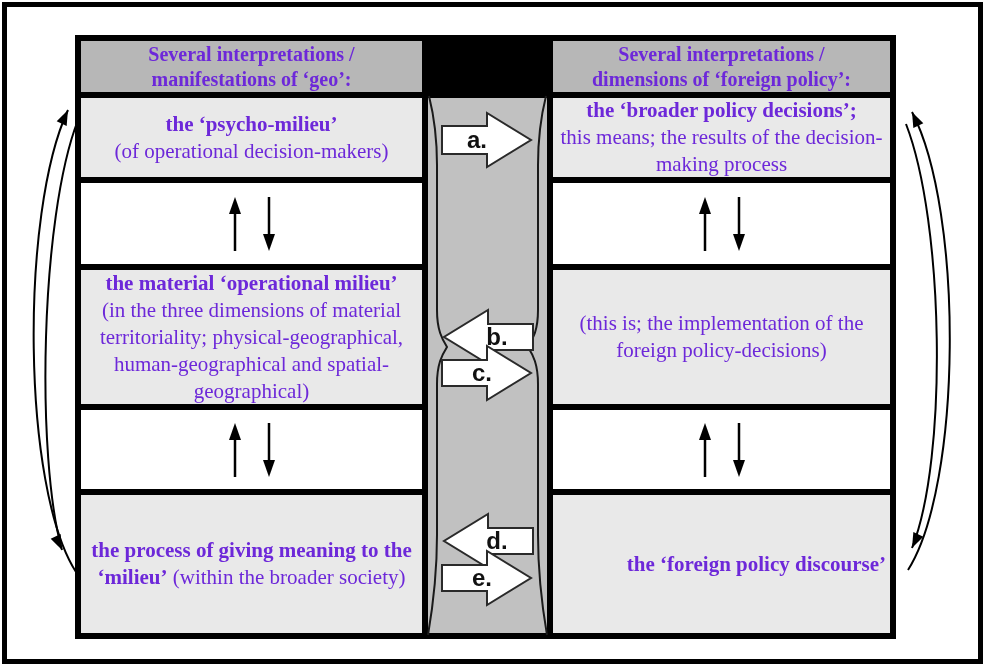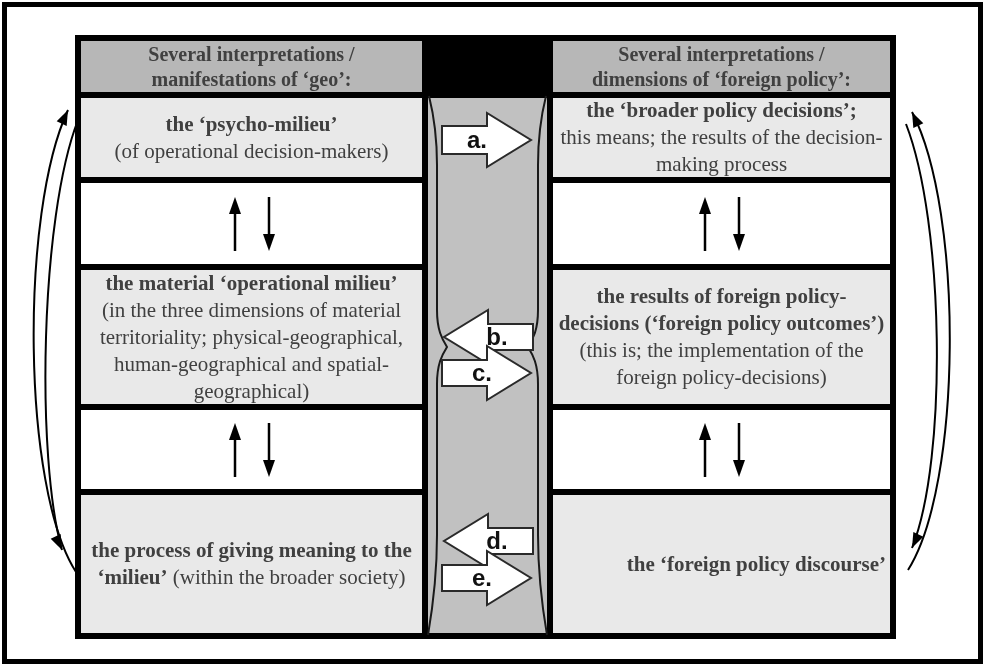--- a/index.html
+++ b/index.html
@@ -1,18 +1,18 @@
 <!DOCTYPE html>
 <html><head>
 <meta charset="utf-8">
 <style>
   html,body{margin:0;padding:0;background:#fff;}
   .stage{
     position:relative;width:985px;height:666px;background:#ffffff;
-    font-family:"Liberation Serif","DejaVu Serif",serif;color:#404040;overflow:hidden;
+    font-family:"Liberation Serif","DejaVu Serif",serif;color:#6d28d9;overflow:hidden;
   }
   .outer-frame{
     position:absolute;left:2px;top:2px;right:2px;bottom:2px;
     border:5px solid #000;pointer-events:none;
   }
   .table-outline{
     position:absolute;left:75px;top:35px;width:821px;height:604px;
     border:3px solid #000;box-sizing:border-box;
   }
   .cell{
@@ -96,21 +96,21 @@
   <div class="cell spacer" style="left:550px;top:180px;width:343px;height:87px;">
     <svg width="90" height="60" viewBox="0 0 90 60">
       <line x1="28" y1="57" x2="28" y2="12" stroke="#000" stroke-width="2.5"></line>
       <polygon points="28,3 22,20 34,20" fill="#000"></polygon>
       <line x1="62" y1="3" x2="62" y2="48" stroke="#000" stroke-width="2.5"></line>
       <polygon points="62,57 56,40 68,40" fill="#000"></polygon>
     </svg>
   </div>
   <div class="cell boxc" style="left:550px;top:267px;width:343px;height:140px;">
     <div>
-      <span class="b">the results of foreign policy-decisions (‘foreign policy outcomes’)</span><span class="n">(this is; the implementation of the foreign policy-decisions)</span>
+      <span class="n">(this is; the implementation of the foreign policy-decisions)</span>
     </div>
   </div>
   <div class="cell spacer" style="left:550px;top:407px;width:343px;height:85px;">
     <svg width="90" height="60" viewBox="0 0 90 60">
       <line x1="28" y1="57" x2="28" y2="12" stroke="#000" stroke-width="2.5"></line>
       <polygon points="28,3 22,20 34,20" fill="#000"></polygon>
       <line x1="62" y1="3" x2="62" y2="48" stroke="#000" stroke-width="2.5"></line>
       <polygon points="62,57 56,40 68,40" fill="#000"></polygon>
     </svg>
   </div>

